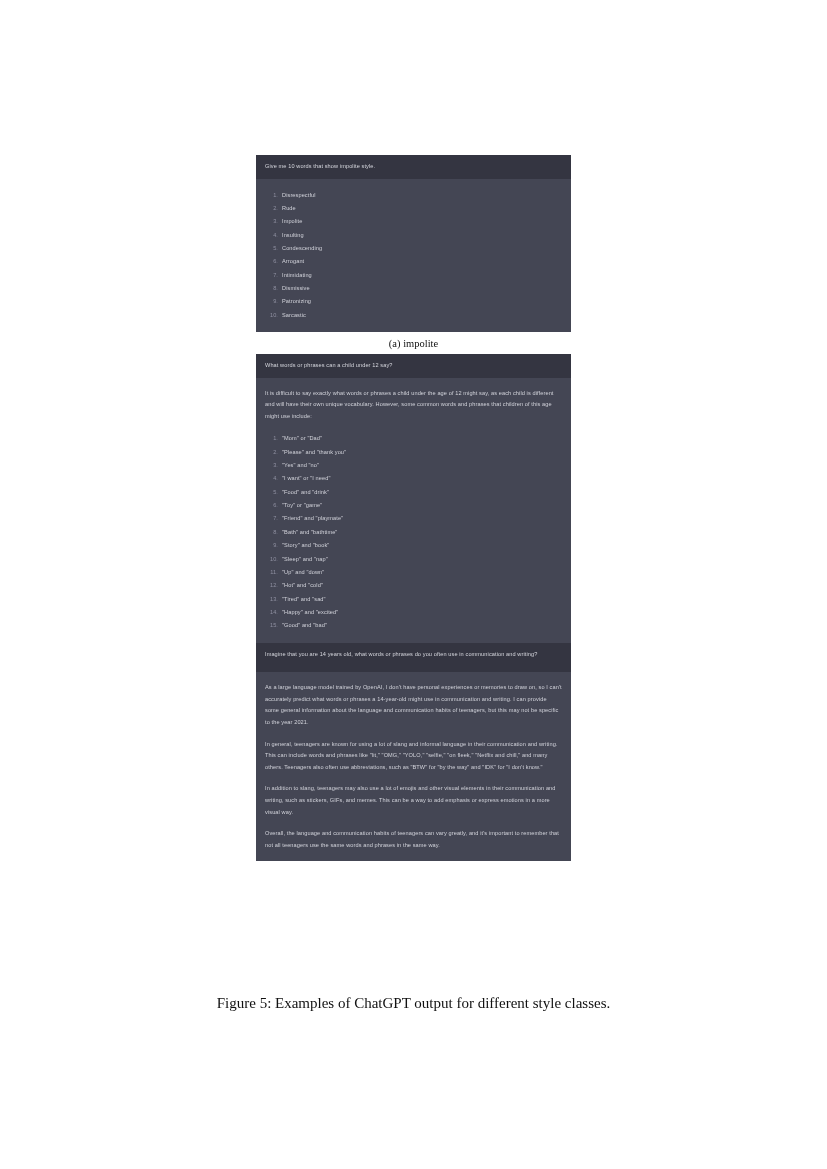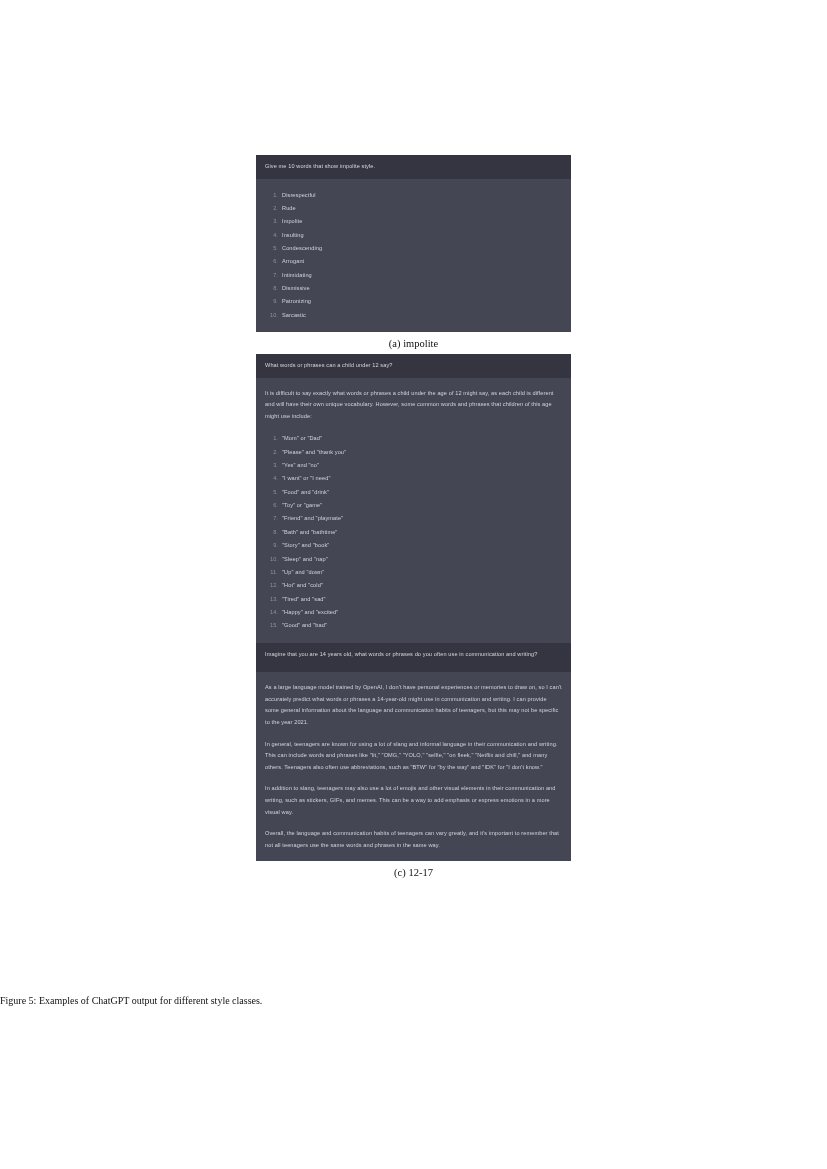--- a/index.html
+++ b/index.html
@@ -101,23 +101,23 @@
     color: #111111;
     padding: 6px 0 5px 0;
     box-sizing: border-box;
   }
 
   .fig-caption {
     position: absolute;
     left: 0;
     top: 995px;
     width: 827px;
-    text-align: left;
+    text-align: center;
     font-family: "Liberation Serif", serif;
-    font-size: 10px;
+    font-size: 15px;
     color: #111111;
   }
 
   
   .panel-header.two-line { padding-top: 7px; padding-bottom: 13px; }
 </style>
 </head>
 <body>
 
 <div class="page">
@@ -175,19 +175,18 @@
       <div class="panel-header two-line">
         <span class="qtext">Imagine that you are 14 years old, what words or phrases do you often use in communication and writing?</span>
       </div>
       <div class="panel-body" id="body-c">
           <p class="para">As a large language model trained by OpenAI, I don't have personal experiences or memories to draw on, so I can't accurately predict what words or phrases a 14-year-old might use in communication and writing. I can provide some general information about the language and communication habits of teenagers, but this may not be specific to the year 2021.</p>
           <p class="para">In general, teenagers are known for using a lot of slang and informal language in their communication and writing. This can include words and phrases like "lit," "OMG," "YOLO," "selfie," "on fleek," "Netflix and chill," and many others. Teenagers also often use abbreviations, such as "BTW" for "by the way" and "IDK" for "I don't know."</p>
           <p class="para">In addition to slang, teenagers may also use a lot of emojis and other visual elements in their communication and writing, such as stickers, GIFs, and memes. This can be a way to add emphasis or express emotions in a more visual way.</p>
           <p class="para">Overall, the language and communication habits of teenagers can vary greatly, and it's important to remember that not all teenagers use the same words and phrases in the same way.</p>
         </div>
     </div>
-    <div class="subcaption">(c) 12-17</div>
 
   </div>
 
   <div class="fig-caption">Figure 5: Examples of ChatGPT output for different style classes.</div>
 
 </div>
 
 </body></html>

